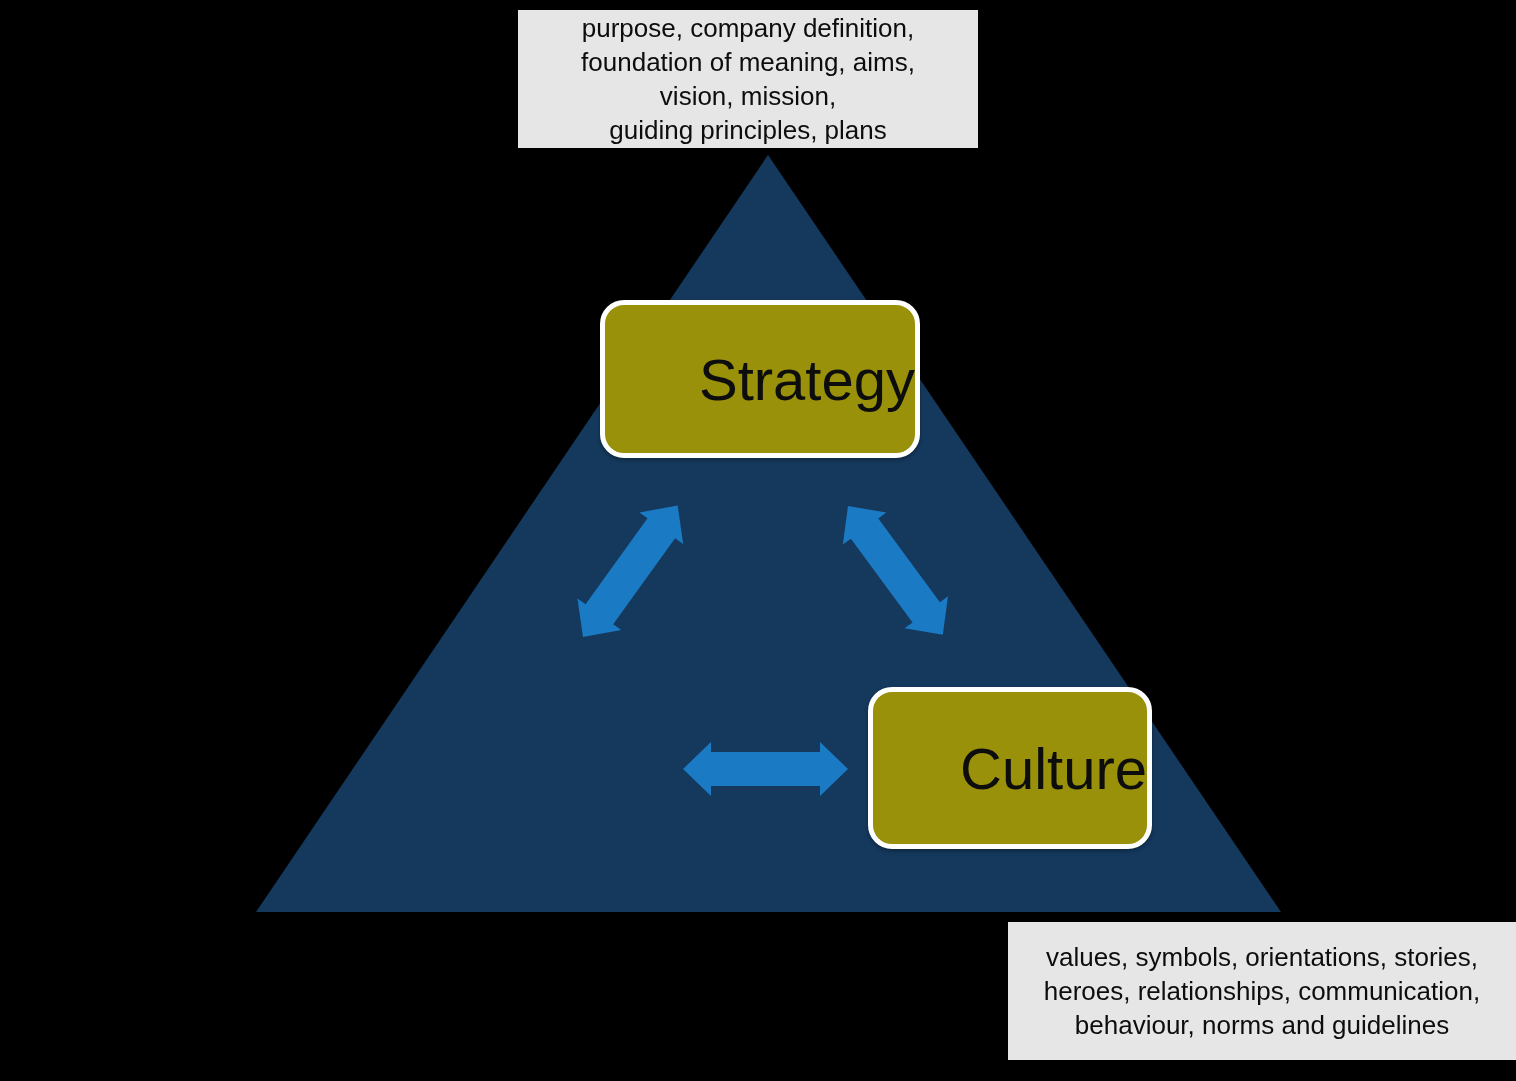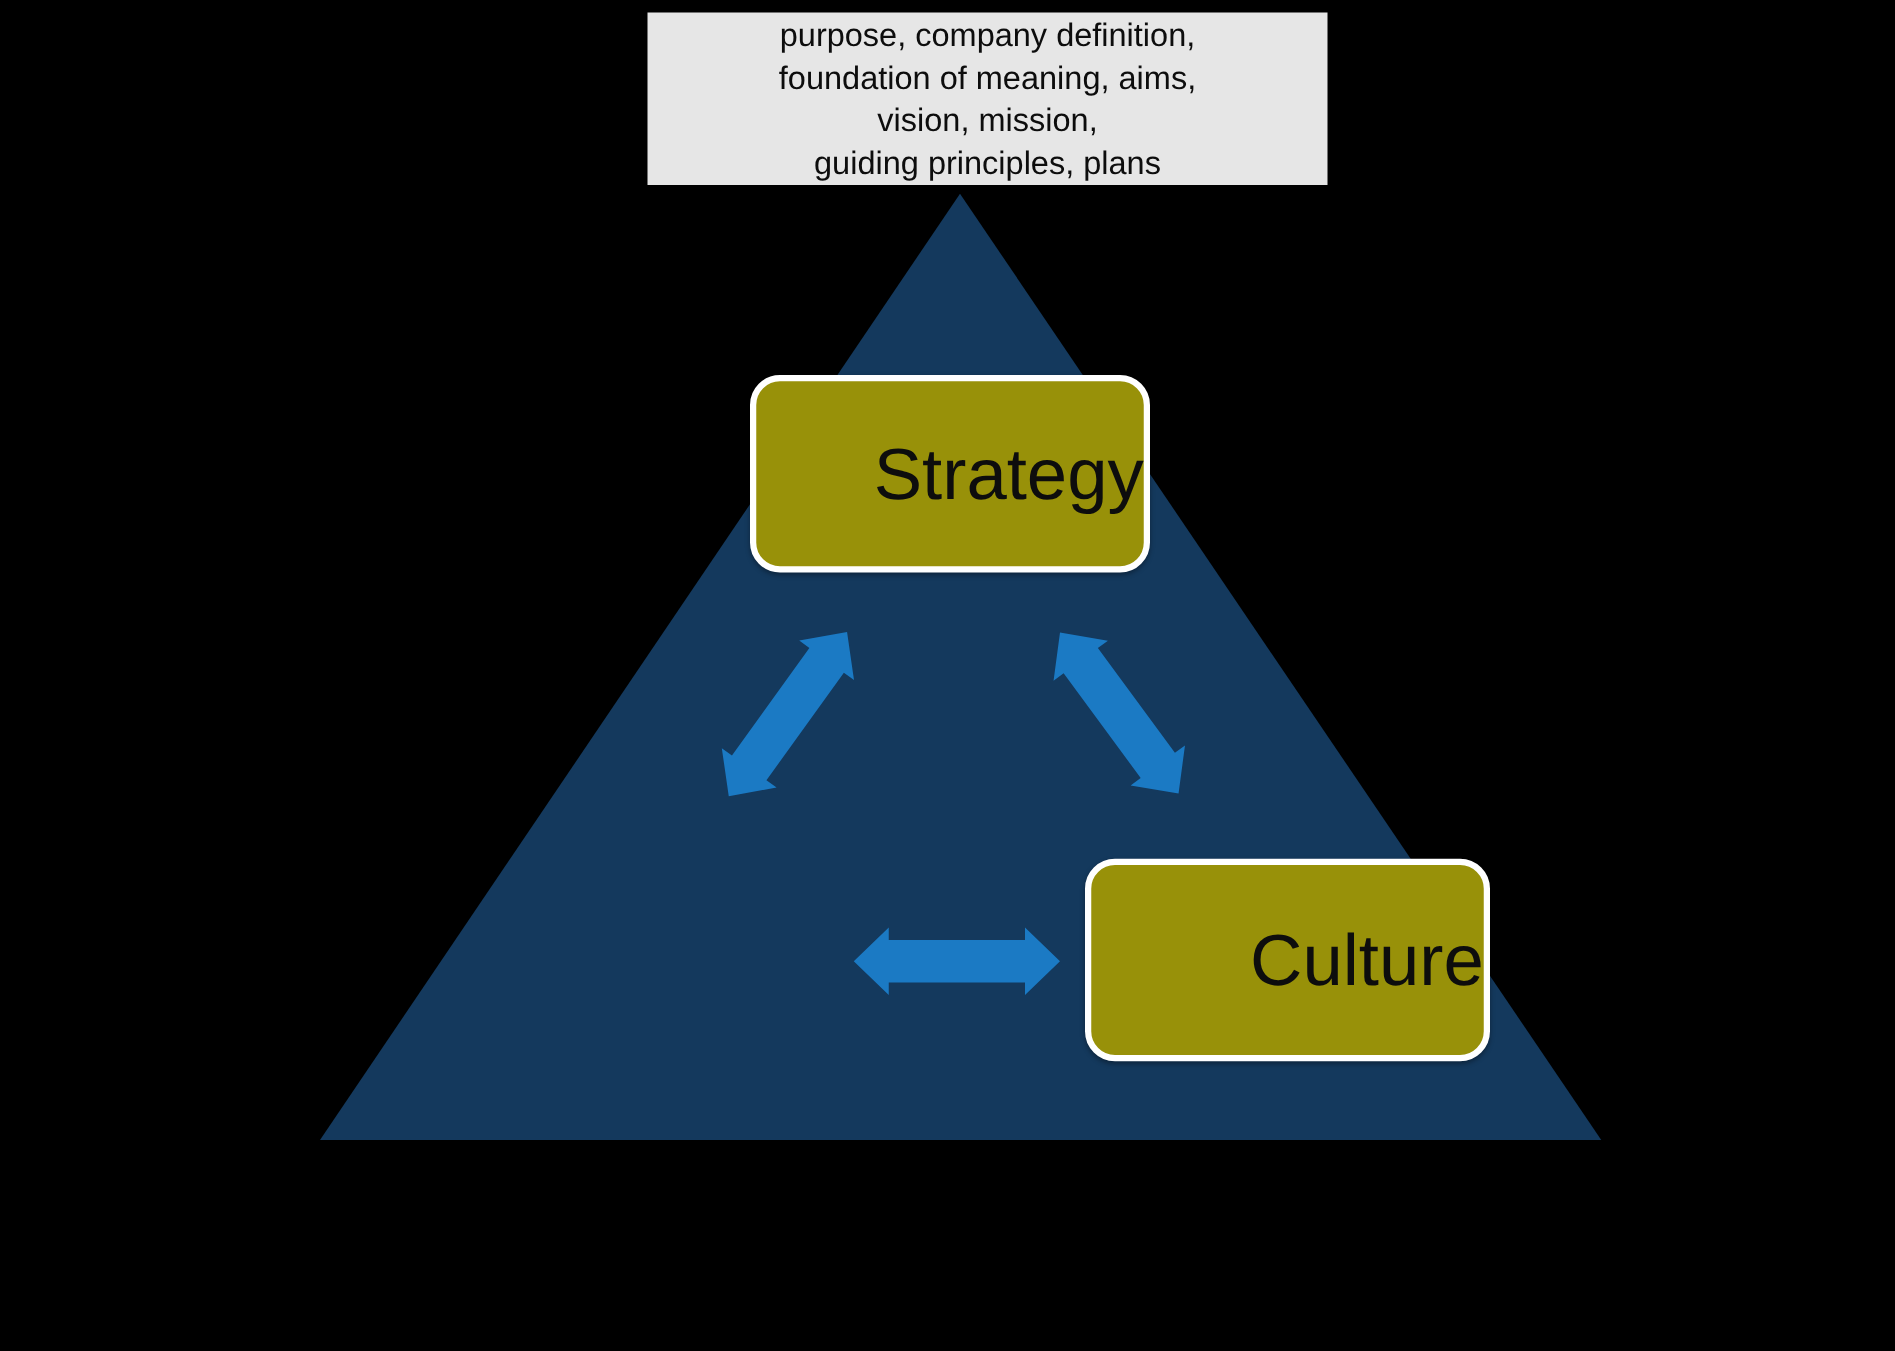--- a/index.html
+++ b/index.html
@@ -11,33 +11,33 @@
   .stage{
     position:relative;width:1516px;height:1081px;background:var(--bg);
     overflow:hidden;font-family:"Liberation Sans",sans-serif;
   }
   .shapes{position:absolute;left:0;top:0;width:1516px;height:1081px;}
   .note{
     position:absolute;background:var(--panel);color:var(--ink);
     display:flex;align-items:center;justify-content:center;
     text-align:center;font-size:26px;line-height:34px;white-space:pre;
   }
-  .note-top{left:518px;top:10px;width:544px;height:138px;}
+  .note-top{left:518px;top:10px;width:460px;height:138px;}
   .note-left{left:0px;top:921px;width:506px;height:142px;}
   .note-right{left:1008px;top:922px;width:508px;height:138px;}
   .node{
     position:absolute;background:var(--olive);
     border:5px solid var(--node-border);border-radius:24px;
     display:flex;align-items:center;justify-content:flex-end;
     color:var(--ink);font-size:58px;letter-spacing:0px;
     box-shadow:0 2px 4px rgba(0,0,0,0.35);
   }
   .node-strategy{left:600px;top:300px;width:320px;height:158px;}
   .node-structure{left:338px;top:688px;width:324px;height:162px;}
-  .node-culture{left:868px;top:687px;width:324px;height:162px;}
+  .node-culture{left:868px;top:687px;width:284px;height:162px;}
 </style>
 </head>
 <body>
 
 <div class="stage">
 
   <svg class="shapes" width="1516" height="1081" viewBox="0 0 1516 1081" aria-hidden="true">
     <polygon points="768,155 256,912 1281,912" style="fill:var(--navy)"></polygon>
 
     <polygon transform="translate(583,637) rotate(-54.25)" points="0,0 28,-27 28,-17 134,-17 134,-27 162,0 134,27 134,17 28,17 28,27" style="fill:var(--blue)"></polygon>
@@ -48,20 +48,25 @@
   </svg>
 
   <div class="note note-top">
     <span>purpose, company definition,
 foundation of meaning, aims,
 vision, mission,
 guiding principles, plans</span>
   </div>
 
 
+  <div class="note note-right">
+    <span>values, symbols, orientations, stories,
+heroes, relationships, communication,
+behaviour, norms and guidelines</span>
+  </div>
 
   <div class="node node-strategy">
     <span>Strategy</span>
   </div>
 
 
   <div class="node node-culture">
     <span>Culture</span>
   </div>
 

